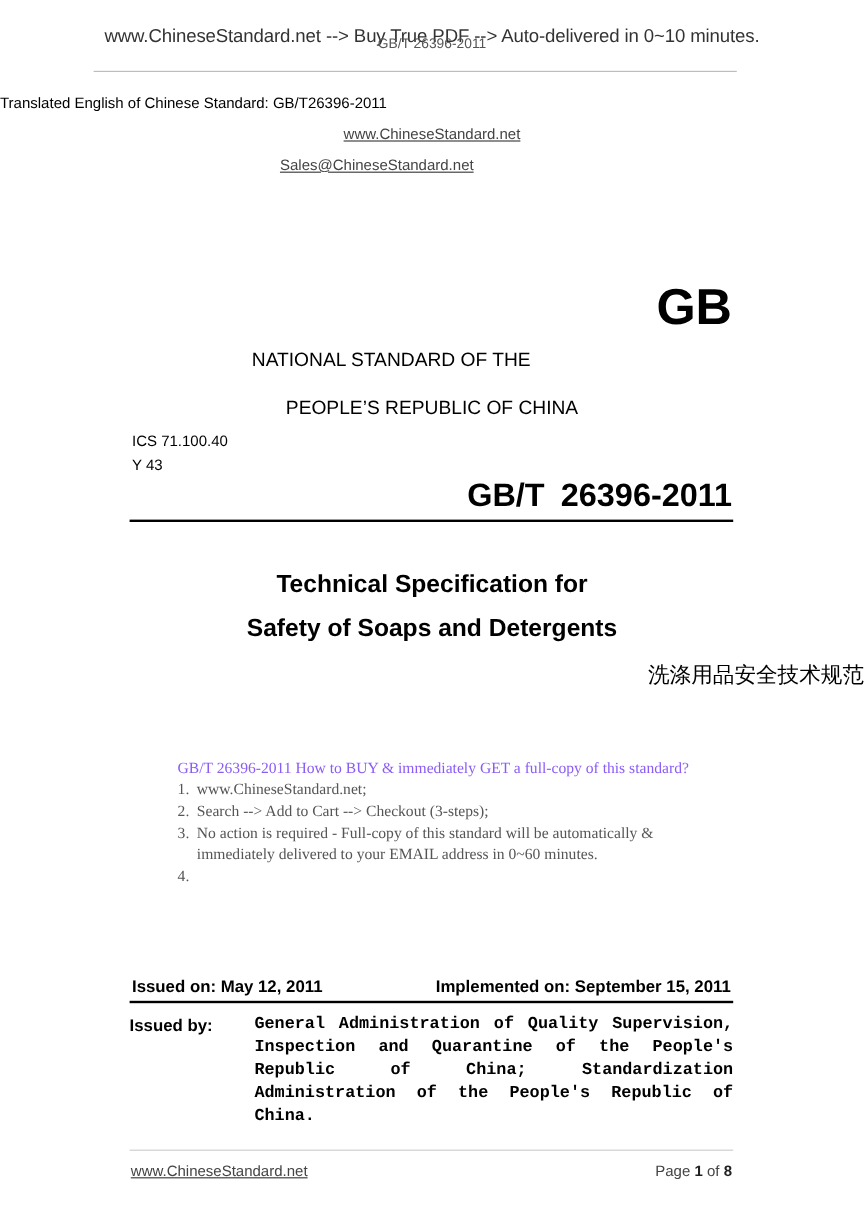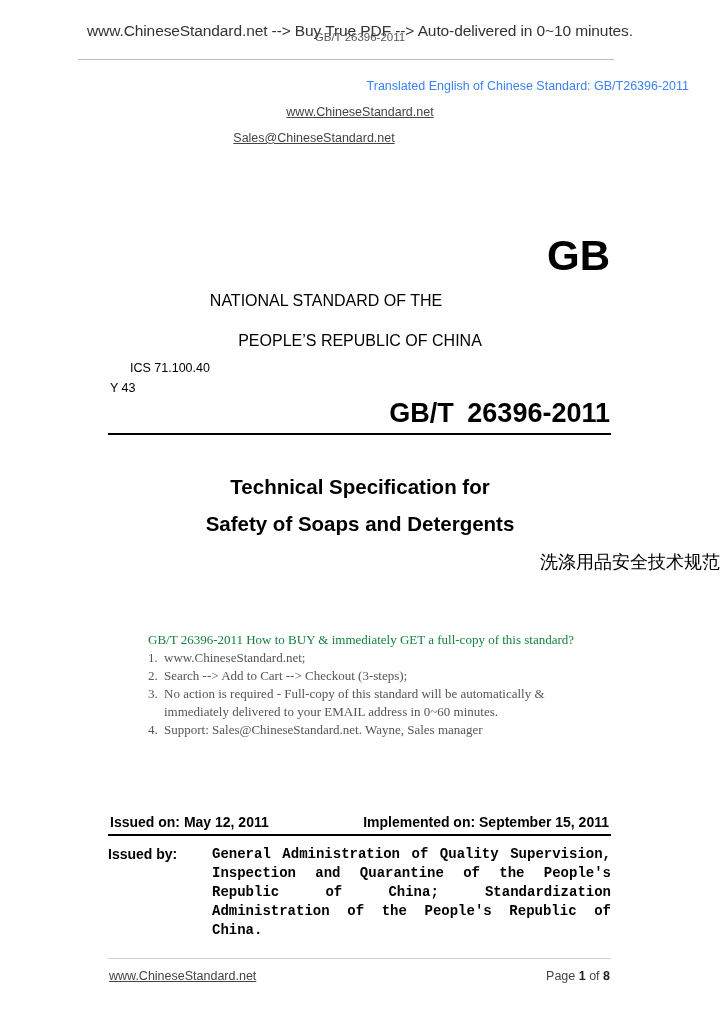--- a/index.html
+++ b/index.html
@@ -1,36 +1,36 @@
 <!DOCTYPE html>
 <html><head>
   <meta charset="utf-8">
   <style>
     html, body { margin: 0; padding: 0; background: #ffffff; }
     body { width: 720px; height: 1018px; position: relative; overflow: hidden; font-family: "Liberation Sans", sans-serif; color: #000; }
     .abs { position: absolute; }
     .banner { top: 22px; left: 0; width: 720px; text-align: center; font-size: 15.5px; color: #333; white-space: nowrap; letter-spacing: -0.1px; }
     .banner-overlay { top: 31px; left: 0; width: 720px; text-align: center; font-size: 11.5px; color: #555; white-space: nowrap; }
     .banner-rule { top: 59px; left: 78px; width: 536px; height: 1px; background: #bdbdbd; }
-    .trans { top: 79px; left: 0; width: 689px; text-align: right; font-size: 12.5px; color: #3b82f6; }
+    .trans { top: 79px; left: 0; width: 689px; text-align: left; font-size: 12.5px; color: #000000; }
     .link1 { top: 105px; left: 0; width: 720px; text-align: center; font-size: 12.5px; color: #444; }
     .link1 span, .link2 span { text-decoration: underline; }
     .link2 { top: 131px; left: 0; width: 628px; text-align: center; font-size: 12.5px; color: #444; }
     .gb-big { top: 232px; right: 110px; font-size: 42px; font-weight: bold; }
     .nat1 { top: 292px; left: 0; width: 652px; text-align: center; font-size: 16px; }
     .nat2 { top: 332px; left: 0; width: 720px; text-align: center; font-size: 16px; }
-    .ics { top: 361px; left: 110px; font-size: 12.5px; margin-left: 20px; }
+    .ics { top: 361px; left: 110px; font-size: 12.5px; }
     .ycode { top: 381px; left: 110px; font-size: 12.5px; }
     .stdnum { top: 398px; right: 110px; font-size: 27px; font-weight: bold; word-spacing: 6px; }
     .rule1 { top: 433px; left: 108px; width: 503px; height: 2px; background: #000; }
     .title1 { top: 475px; left: 0; width: 720px; text-align: center; font-size: 20.5px; font-weight: bold; }
     .title2 { top: 512px; left: 0; width: 720px; text-align: center; font-size: 20.5px; font-weight: bold; }
     .title-cn { top: 550px; left: 0; width: 720px; text-align: right; font-size: 18px; }
     .buy { top: 631px; left: 148px; font-family: "Liberation Serif", "DejaVu Serif", serif; font-size: 13px; color: #333; line-height: 18px; }
-    .buy .head { color: #15803d; }
+    .buy .head { color: #8b5cf6; }
     .buy ol { margin: 0; padding: 0; list-style: none; color: #555; }
     .buy li { display: flex; }
     .buy li .num { width: 16px; flex: none; }
     .dates { top: 814px; left: 110px; width: 501px; font-size: 14px; font-weight: bold; }
     .dates .issued { position: absolute; left: 0; top: 0; }
     .dates .impl { position: absolute; right: 2px; top: 0; }
     .rule2 { top: 834px; left: 108px; width: 503px; height: 2px; background: #000; }
     .issuedby { top: 845px; left: 108px; width: 503px; font-size: 14px; font-weight: bold; line-height: 19px; }
     .issuedby .lbl { position: absolute; left: 0; top: 0; }
     .issuedby .body { margin-left: 104px; text-align: justify; font-family: Liberation Mono, monospace; }
@@ -73,21 +73,20 @@
     <li>
         <span class="num">2.</span>
         <span>Search --&gt; Add to Cart --&gt; Checkout (3-steps);</span>
       </li>
     <li style="width:440px;">
         <span class="num">3.</span>
         <span>No action is required  - Full-copy of this standard will be automatically &amp; immediately delivered to your EMAIL address in 0~60 minutes.</span>
       </li>
     <li>
         <span class="num">4.</span>
-        <span>Support: Sales@ChineseStandard.net. Wayne, Sales manager</span>
       </li>
   </ol>
 </div>
 
 <div class="abs dates">
   <span class="issued">Issued on: May 12, 2011</span>
   <span class="impl">Implemented on: September 15, 2011</span>
 </div>
 <div class="abs rule2"></div>
 

